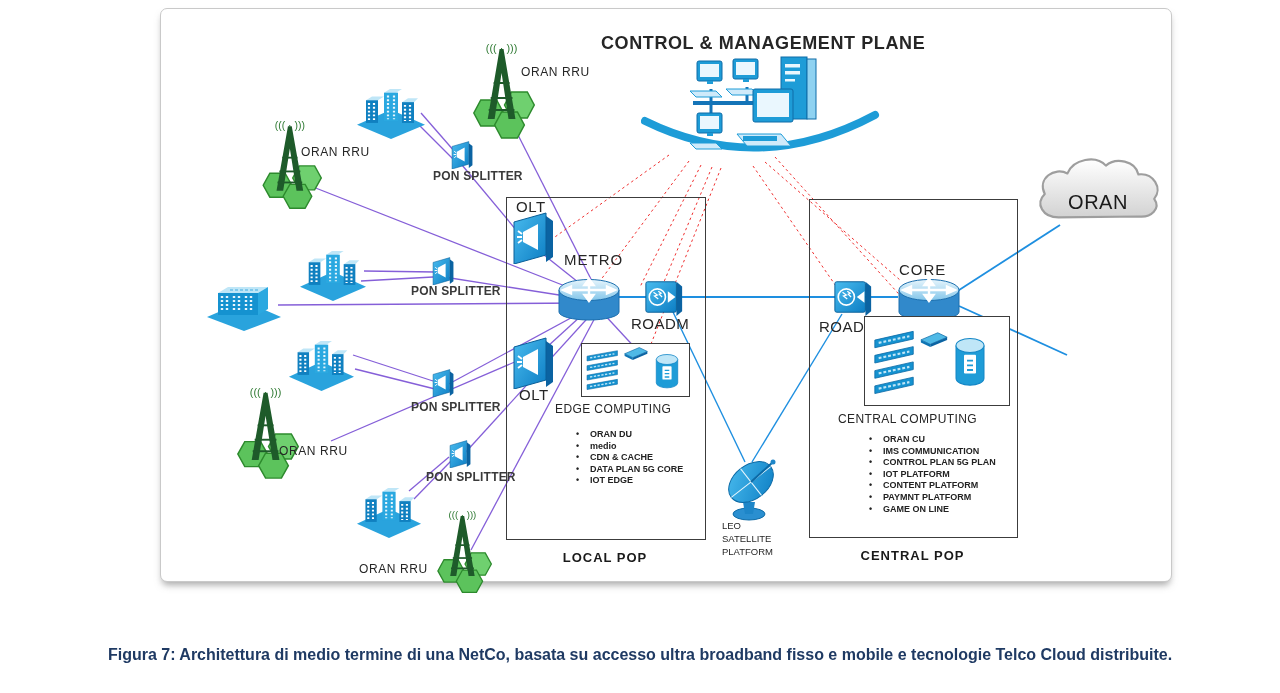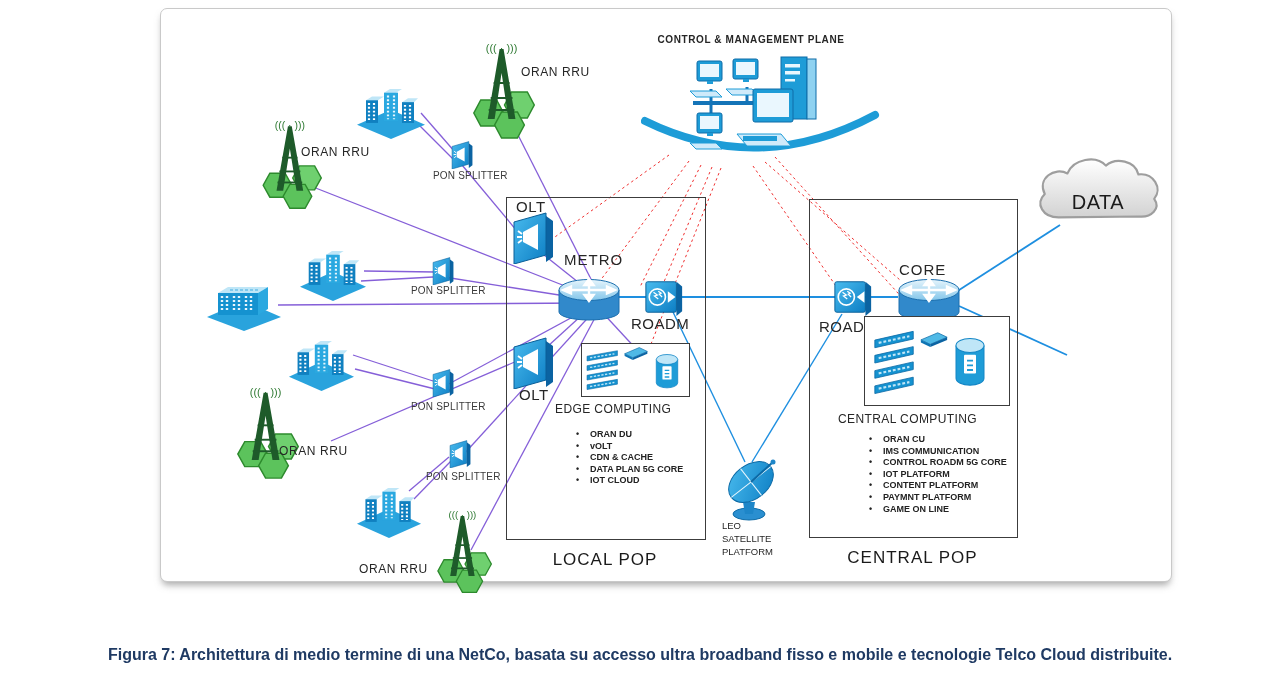--- a/index.html
+++ b/index.html
@@ -2,23 +2,23 @@
 <html><head>
 <meta charset="utf-8">
 <style>
   html,body{margin:0;padding:0;background:#fff;width:1280px;height:693px;overflow:hidden;
     font-family:"Liberation Sans",sans-serif;}
   .panel{position:absolute;left:160px;top:8px;width:1010px;height:572px;background:#fff;
     border:1px solid #c9c9c9;border-radius:7px;box-shadow:0 5px 7px -2px rgba(100,100,100,.55);}
   .abs{position:absolute;}
   .lbl{position:absolute;color:#262626;white-space:nowrap;line-height:1.1;}
   .dev{font-size:15px;letter-spacing:.5px;}
-  .small{font-size:10px;letter-spacing:.2px;color:#3a3a3a;}
+  .small{font-size:12px;letter-spacing:.2px;color:#3a3a3a;font-weight:bold;}
   .rru{font-size:12px;letter-spacing:.6px;}
-  .pop{font-size:17px;font-weight:normal;letter-spacing:1px;color:#1a1a1a;}
+  .pop{font-size:13px;font-weight:bold;letter-spacing:1px;color:#1a1a1a;}
   .comp{font-size:12px;letter-spacing:.4px;}
   .cloudlbl{position:absolute;width:100%;text-align:center;font-size:20px;letter-spacing:.5px;color:#1a1a1a;}
   .box{position:absolute;border:1px solid #3c3c3c;background:transparent;}
   .innerbox{position:absolute;border:1px solid #3c3c3c;background:#fff;}
   .blist{position:absolute;display:flex;flex-direction:column;gap:2.6px;}
   .brow{display:flex;font-size:9px;font-weight:600;color:#222;line-height:9px;white-space:nowrap;}
   .brow .dot{width:14px;text-align:left;padding-left:2px;}
   .leo{font-size:9.5px;line-height:13px;color:#262626;}
   .caption{position:absolute;left:0;top:646px;width:1280px;text-align:center;
     font-size:16px;font-weight:bold;color:#1f3a63;white-space:nowrap;}
@@ -83,21 +83,21 @@
       <line x1="528" y1="152" x2="436" y2="276"></line>
       <line x1="540" y1="156" x2="479" y2="278"></line>
       <line x1="551" y1="158" x2="500" y2="280"></line>
       <line x1="560" y1="159" x2="488" y2="340"></line>
       <line x1="592" y1="157" x2="677" y2="280"></line>
       <line x1="604" y1="153" x2="739" y2="271"></line>
       <line x1="614" y1="148" x2="773" y2="324"></line>
     </g>
   </svg>
 
-  <div class="lbl comp" style="left:440px;top:25px;width:300px;text-align:center;font-weight:bold;font-size:10px;letter-spacing:.6px">CONTROL &amp; MANAGEMENT PLANE</div>
+  <div class="lbl comp" style="left:440px;top:25px;width:300px;text-align:center;font-weight:bold;font-size:18px;letter-spacing:.6px">CONTROL &amp; MANAGEMENT PLANE</div>
 
   <div class="abs icon" style="left:480px;top:30px;width:240px;height:135px">
     <svg viewBox="0 0 240 135" preserveAspectRatio="none">
       <path d="M4,82 Q118,138 234,76" stroke="#1e9cd7" stroke-width="8" fill="none" stroke-linecap="round"></path>
       <line x1="52" y1="64" x2="126" y2="64" stroke="#1474b8" stroke-width="4"></line>
       <line x1="70" y1="64" x2="70" y2="50" stroke="#1474b8" stroke-width="3"></line>
       <line x1="106" y1="64" x2="106" y2="48" stroke="#1474b8" stroke-width="3"></line>
       <line x1="70" y1="64" x2="70" y2="74" stroke="#1474b8" stroke-width="3"></line>
 
       <g transform="translate(140,18)">
@@ -376,33 +376,33 @@
   </div>
   <div class="lbl comp" style="left:394px;top:394px;width:160px;text-align:left">EDGE COMPUTING</div>
 
   <div class="blist" style="left:413px;top:421px">
     <div class="brow">
         <span class="dot">•</span>
         <span>ORAN DU</span>
       </div>
     <div class="brow">
         <span class="dot">•</span>
-        <span>vOLT</span>
+        <span>medio</span>
       </div>
     <div class="brow">
         <span class="dot">•</span>
         <span>CDN &amp; CACHE</span>
       </div>
     <div class="brow">
         <span class="dot">•</span>
         <span>DATA PLAN 5G CORE</span>
       </div>
     <div class="brow">
         <span class="dot">•</span>
-        <span>IOT CLOUD</span>
+        <span>IOT EDGE</span>
       </div>
   </div>
 
   <div class="abs icon" style="left:349px;top:326px;width:46px;height:54px">
     <svg viewBox="0 0 46 54" preserveAspectRatio="none">
       <polygon points="36,6 43,11 43,47 36,52" fill="#0b63a2"></polygon>
       <polygon points="4,12 36,3 36,45 4,54" fill="url(#gb)" stroke="#0a5f98"></polygon>
       <polygon points="13,22 28,14 28,40 13,32" fill="#fff"></polygon>
       <path d="M8,21 l4,3 M7,27 l5,0 M8,33 l4,-3" stroke="#fff" stroke-width="1.8" fill="none"></path>
     </svg>
@@ -496,21 +496,21 @@
     <div class="brow">
         <span class="dot">•</span>
         <span>ORAN CU</span>
       </div>
     <div class="brow">
         <span class="dot">•</span>
         <span>IMS COMMUNICATION</span>
       </div>
     <div class="brow">
         <span class="dot">•</span>
-        <span>CONTROL ROADM 5G CORE</span>
+        <span>CONTROL PLAN 5G PLAN</span>
       </div>
     <div class="brow">
         <span class="dot">•</span>
         <span>IOT PLATFORM</span>
       </div>
     <div class="brow">
         <span class="dot">•</span>
         <span>CONTENT PLATFORM</span>
       </div>
     <div class="brow">
@@ -520,18 +520,18 @@
     <div class="brow">
         <span class="dot">•</span>
         <span>GAME ON LINE</span>
       </div>
   </div>
 
   <div class="abs icon" style="left:868px;top:140px;width:138px;height:88px">
     <svg viewBox="0 0 140 90" preserveAspectRatio="none">
       <path d="M30,70 C14,70 6,56 16,46 C8,30 26,18 39,25 C45,10 68,6 78,17 C88,8 108,12 111,26 C126,24 136,40 127,51 C134,61 124,70 112,69 Z" fill="url(#gcloud)" stroke="#9e9e9e" stroke-width="2.2" stroke-linejoin="round"></path>
     </svg>
-    <div class="cloudlbl" style="top:42px">DATA</div>
+    <div class="cloudlbl" style="top:42px">ORAN</div>
   </div>
 
 </div>
 
 <div class="caption">Figura 7: Architettura di medio termine di una NetCo, basata su accesso ultra broadband fisso e mobile e tecnologie Telco Cloud distribuite.</div>
 
 </body></html>

